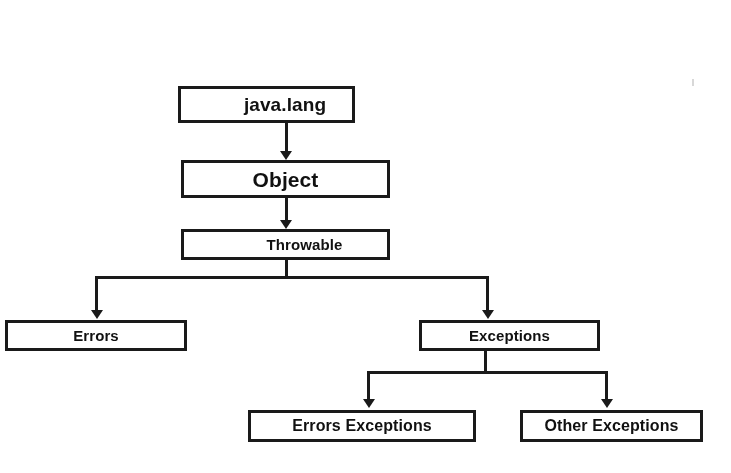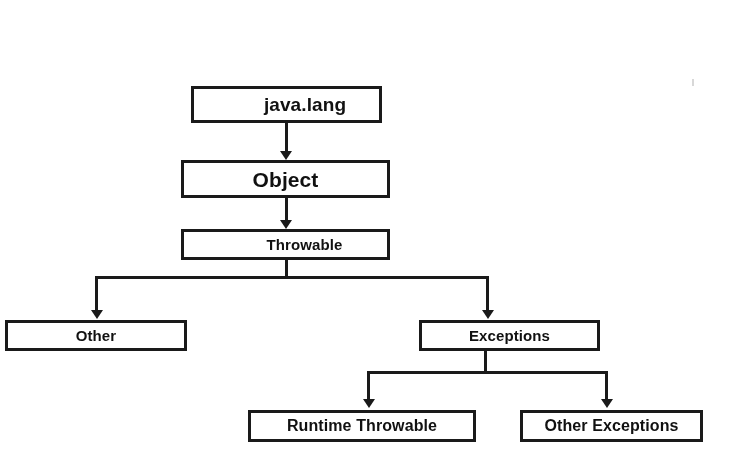--- a/index.html
+++ b/index.html
@@ -28,21 +28,21 @@
     align-items: center;
     justify-content: center;
     text-align: center;
     color: #111111;
     font-weight: bold;
     letter-spacing: 0.1px;
     line-height: 1;
     white-space: nowrap;
   }
   
-  #node-javalang   { left: 191px; top: 86px;  width: 191px; height: 37px; font-size: 19px; padding-left: 37px; }
+  #node-javalang   { left: 178px; top: 86px;  width: 177px; height: 37px; font-size: 19px; padding-left: 37px; }
   #node-object     { left: 181px; top: 160px; width: 209px; height: 38px; font-size: 21px; }
   #node-throwable  { left: 181px; top: 229px; width: 209px; height: 31px; font-size: 15px; padding-left: 38px; }
   #node-errors     { left: 5px;   top: 320px; width: 182px; height: 31px; font-size: 15px; }
   #node-exceptions { left: 395px; top: 320px; width: 181px; height: 31px; font-size: 15px; margin-left: 24px; }
   #node-runtime    { left: 248px; top: 410px; width: 228px; height: 32px; font-size: 16px; }
   #node-other      { left: 512px; top: 410px; width: 183px; height: 32px; font-size: 16px; margin-left: 8px; }
 
   
   .conn-v {
     position: absolute;
@@ -71,25 +71,25 @@
 <body>
 
 <div id="diagram-root">
 
   <div class="node" id="node-javalang">java.lang</div>
 
   <div class="node" id="node-object">Object</div>
 
   <div class="node" id="node-throwable">Throwable</div>
 
-  <div class="node" id="node-errors">Other</div>
+  <div class="node" id="node-errors">Errors</div>
 
   <div class="node" id="node-exceptions">Exceptions</div>
 
-  <div class="node" id="node-runtime">Runtime Throwable</div>
+  <div class="node" id="node-runtime">Errors Exceptions</div>
 
   <div class="node" id="node-other">Other Exceptions</div>
 
   <div class="conn-v" style="left:285px; top:123px; height:30px;"></div>
   <div class="arrowhead" style="left:280px; top:151px;"></div>
 
   <div class="conn-v" style="left:285px; top:198px; height:24px;"></div>
   <div class="arrowhead" style="left:280px; top:220px;"></div>
 
   <div class="conn-v" style="left:285px; top:260px; height:19px;"></div>

